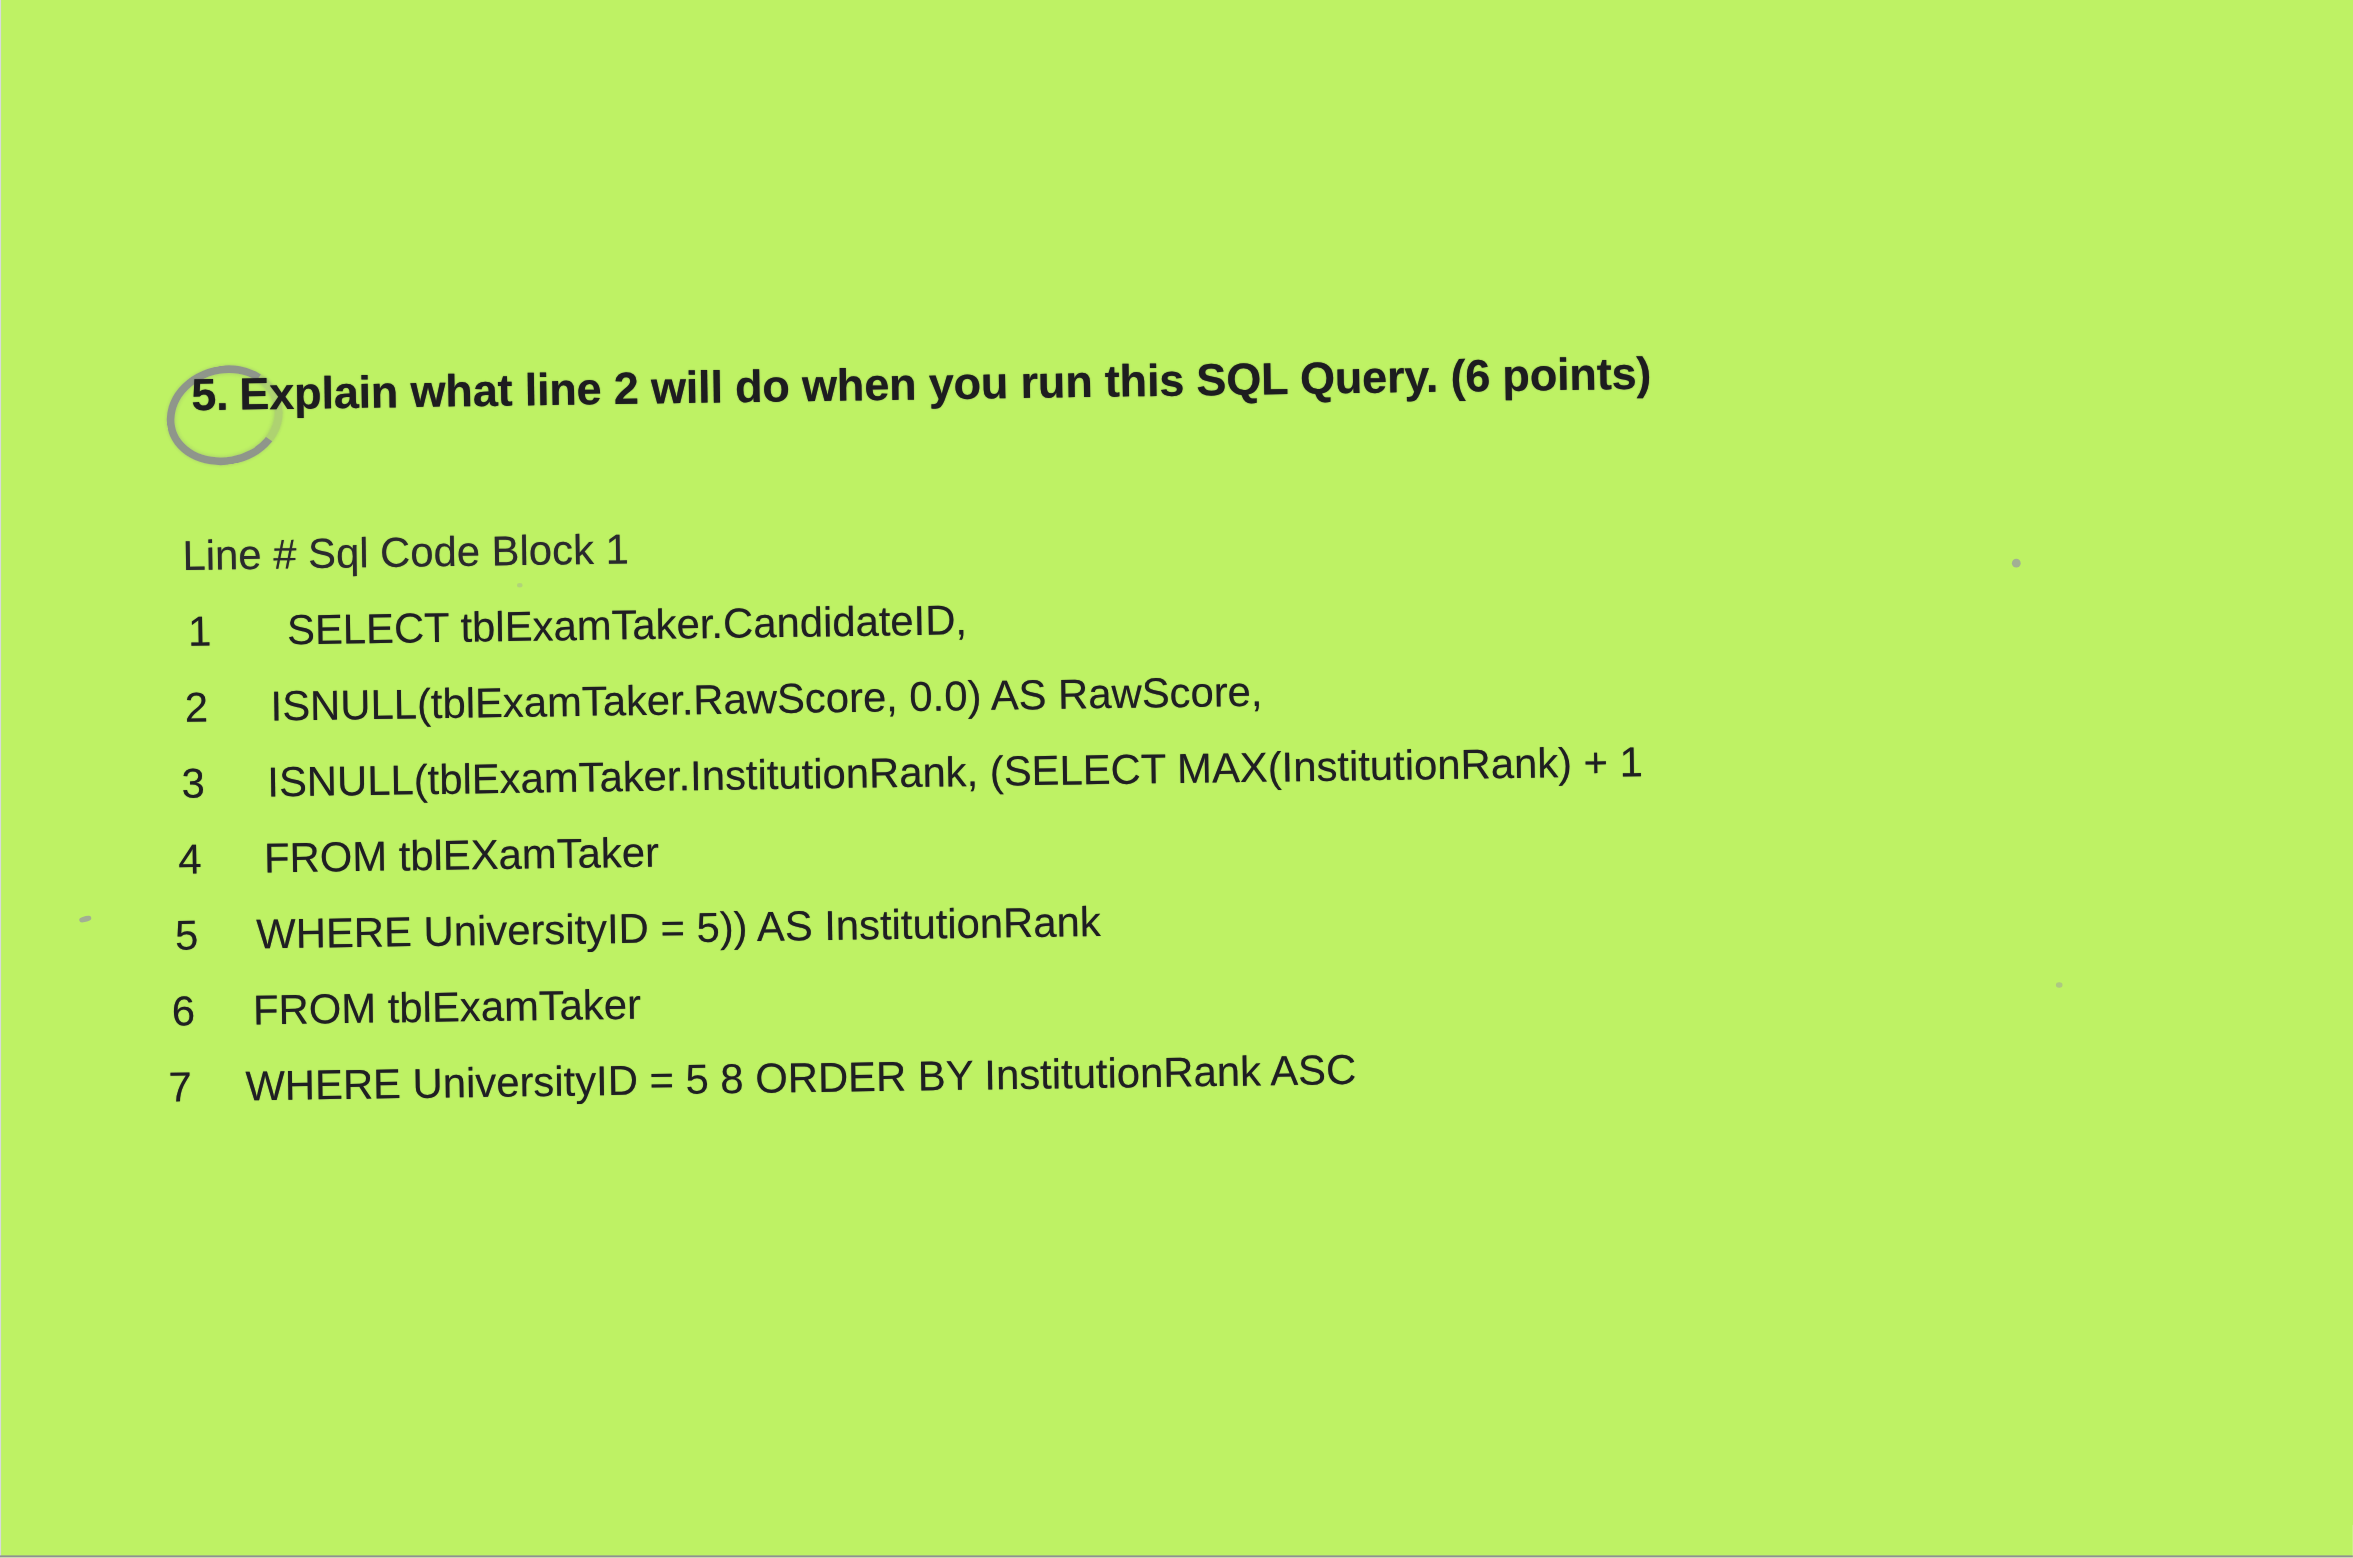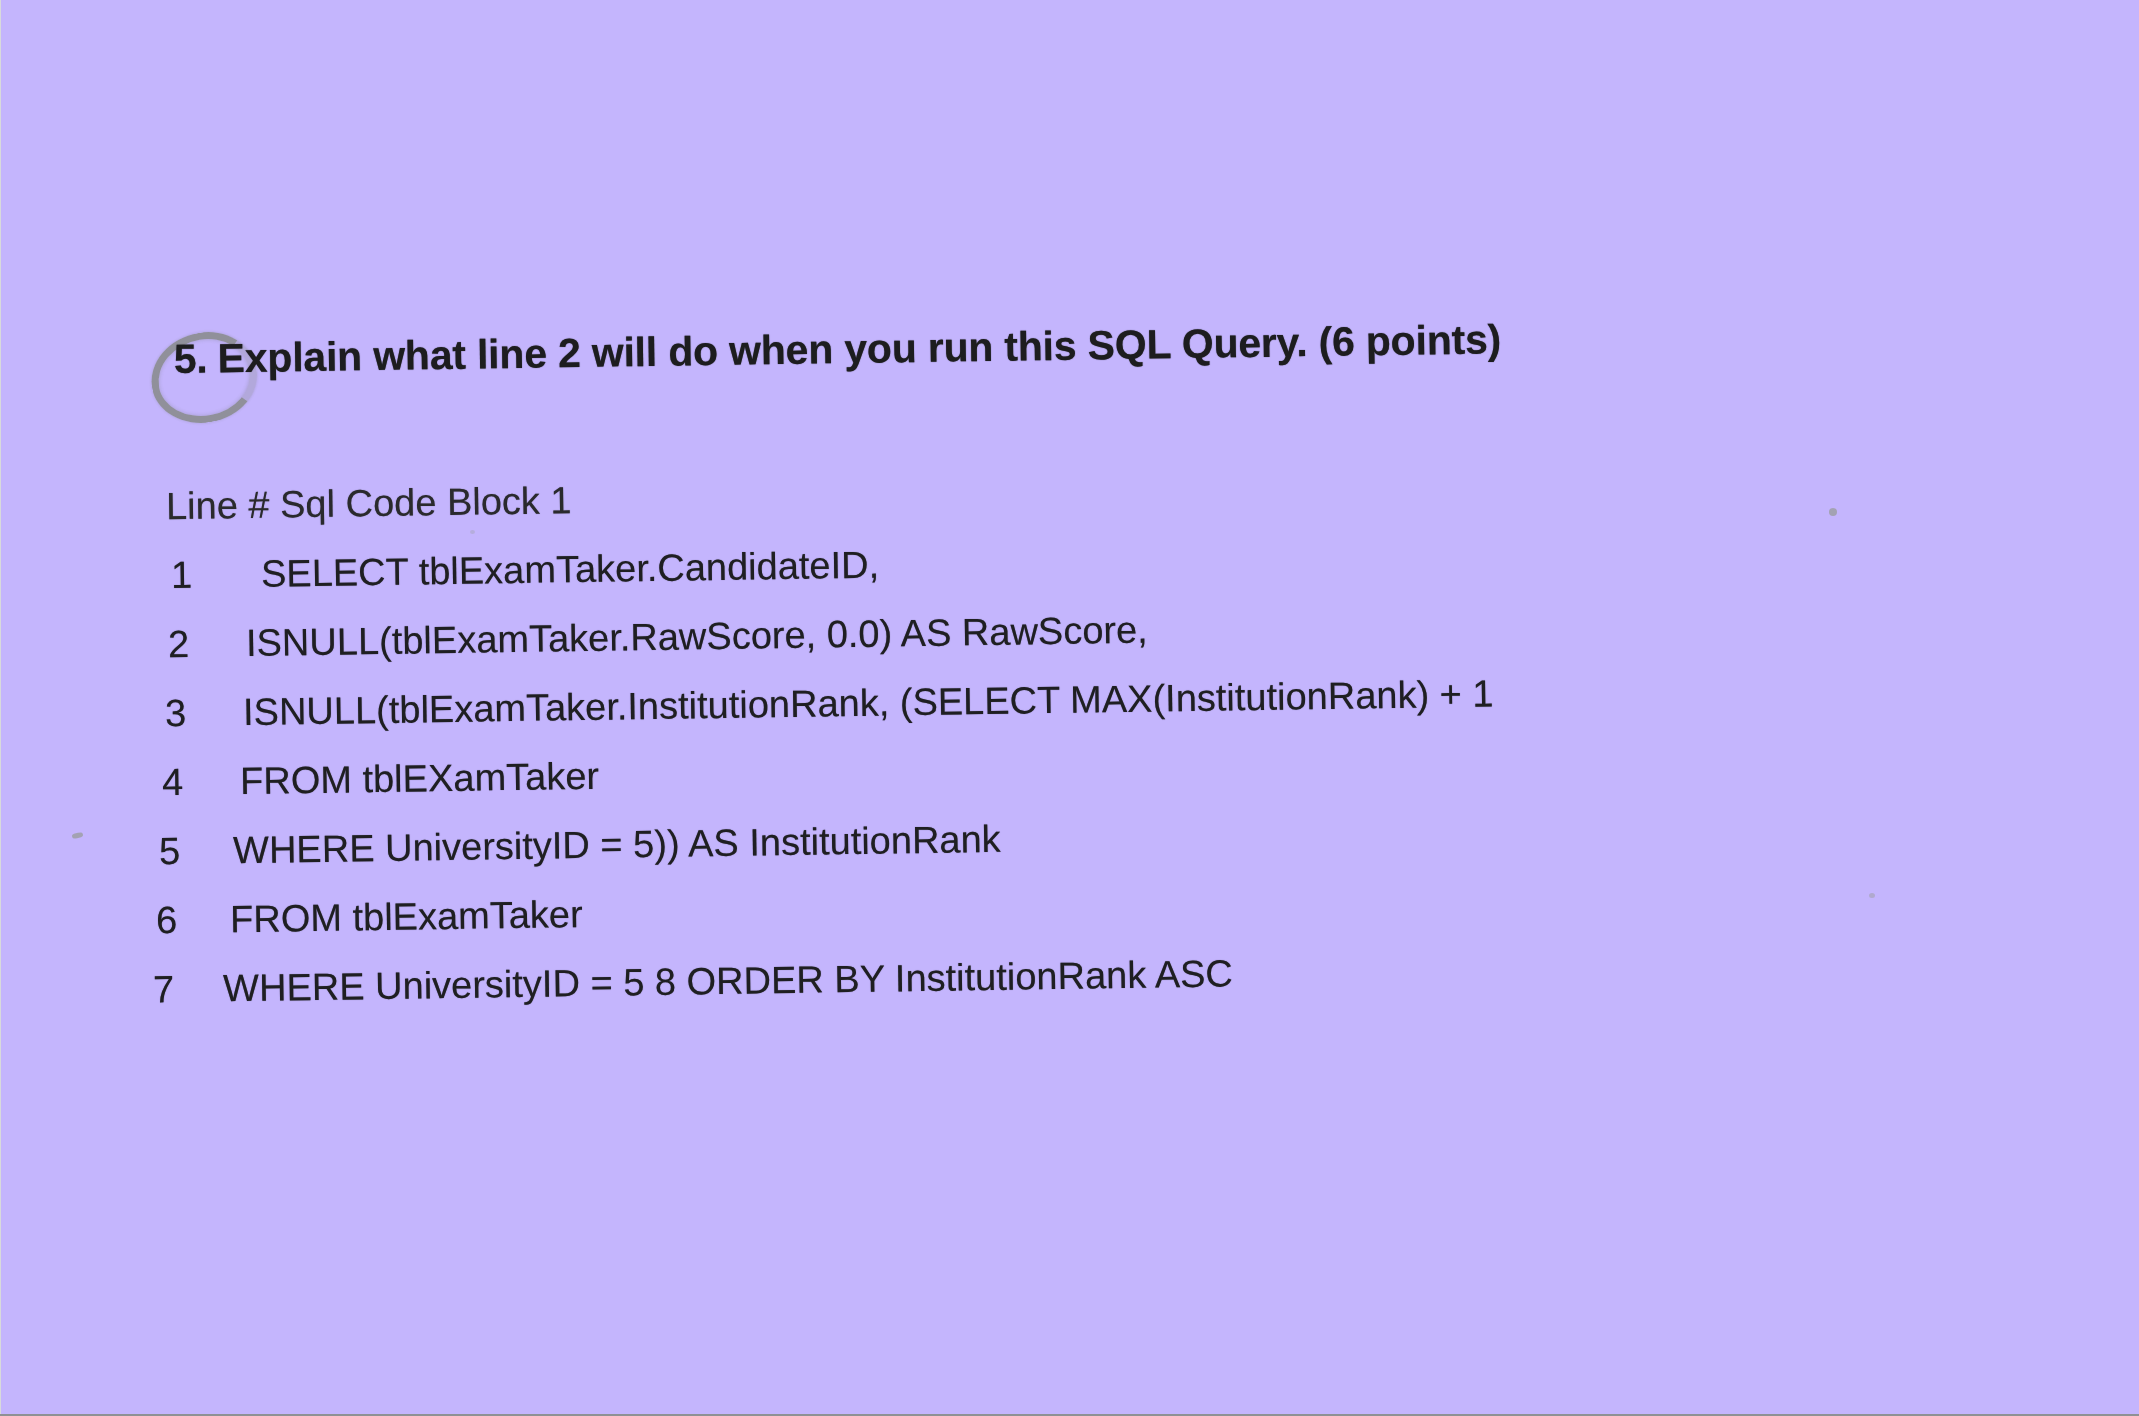--- a/index.html
+++ b/index.html
@@ -13,21 +13,21 @@
     position: relative;
     overflow: hidden;
     font-family: "Liberation Sans", sans-serif;
     -webkit-font-smoothing: antialiased;
   }
 
   
   #scan-page {
     position: absolute;
     inset: 0;
-    background: #c4b5fd;
+    background: #bef264;
   }
   
   #scan-edge-bottom {
     position: absolute;
     left: 0;
     right: 0;
     bottom: 0;
     height: 2px;
     background: #8e9194;
   }

